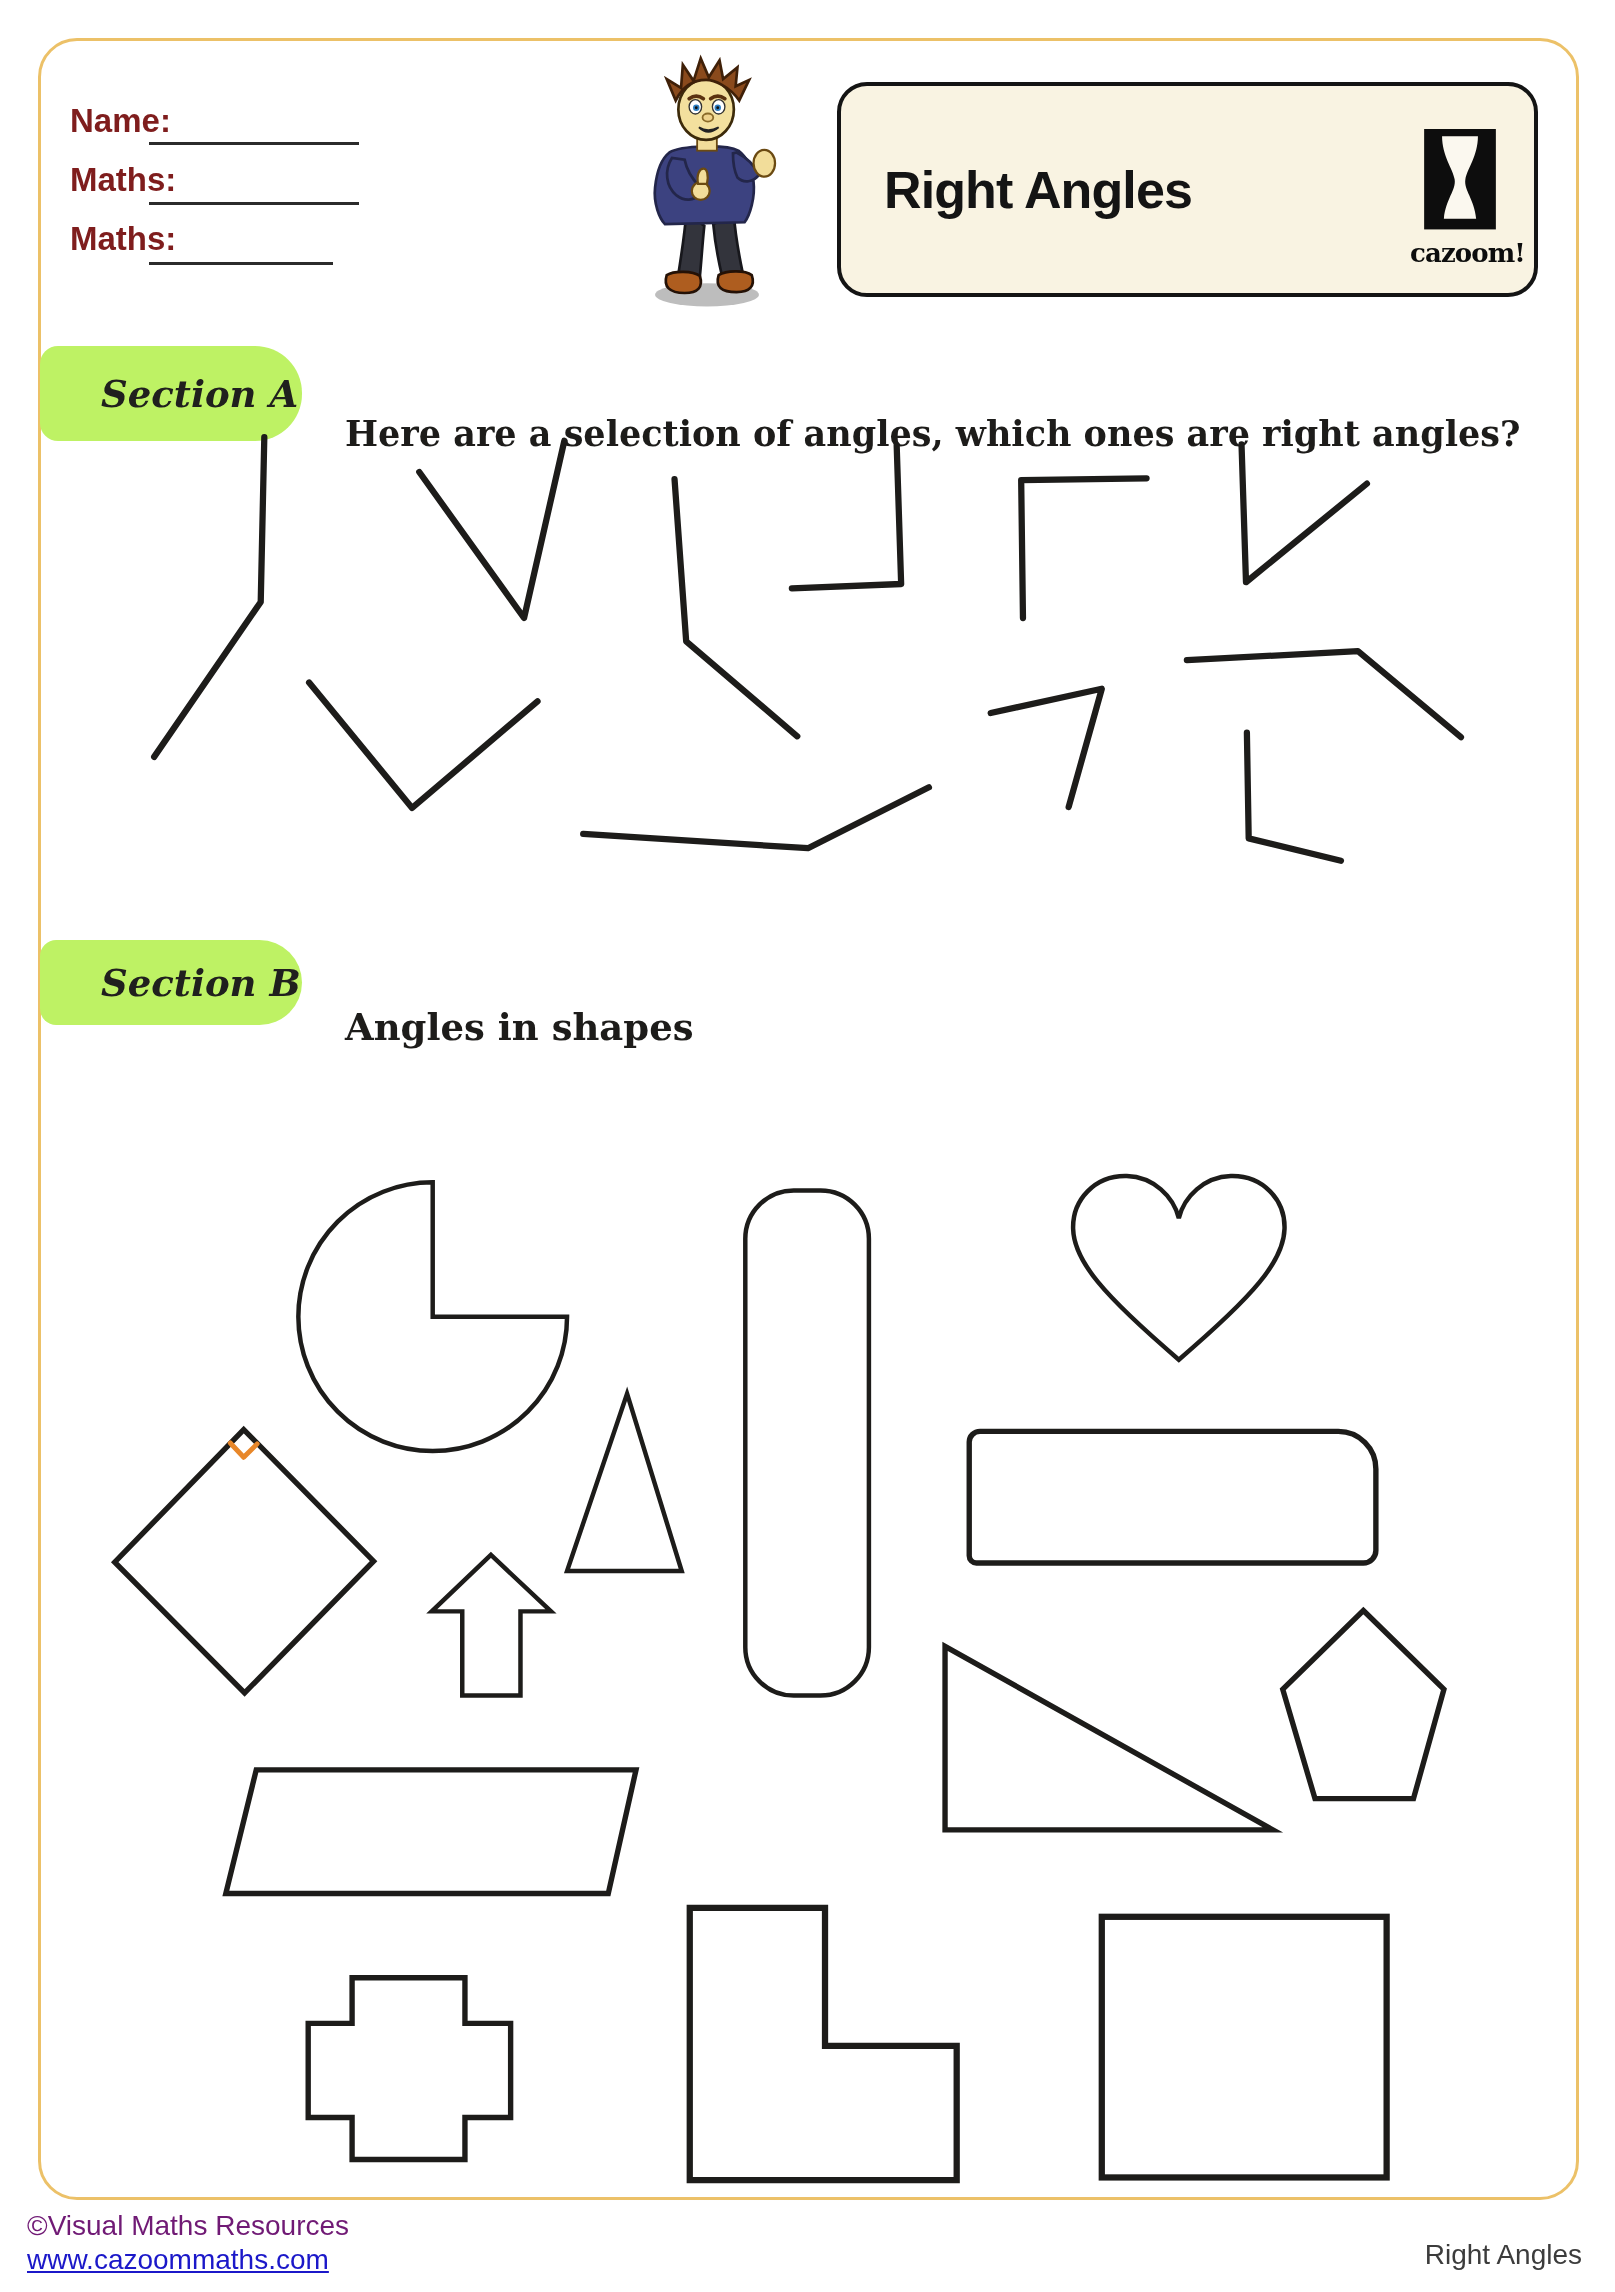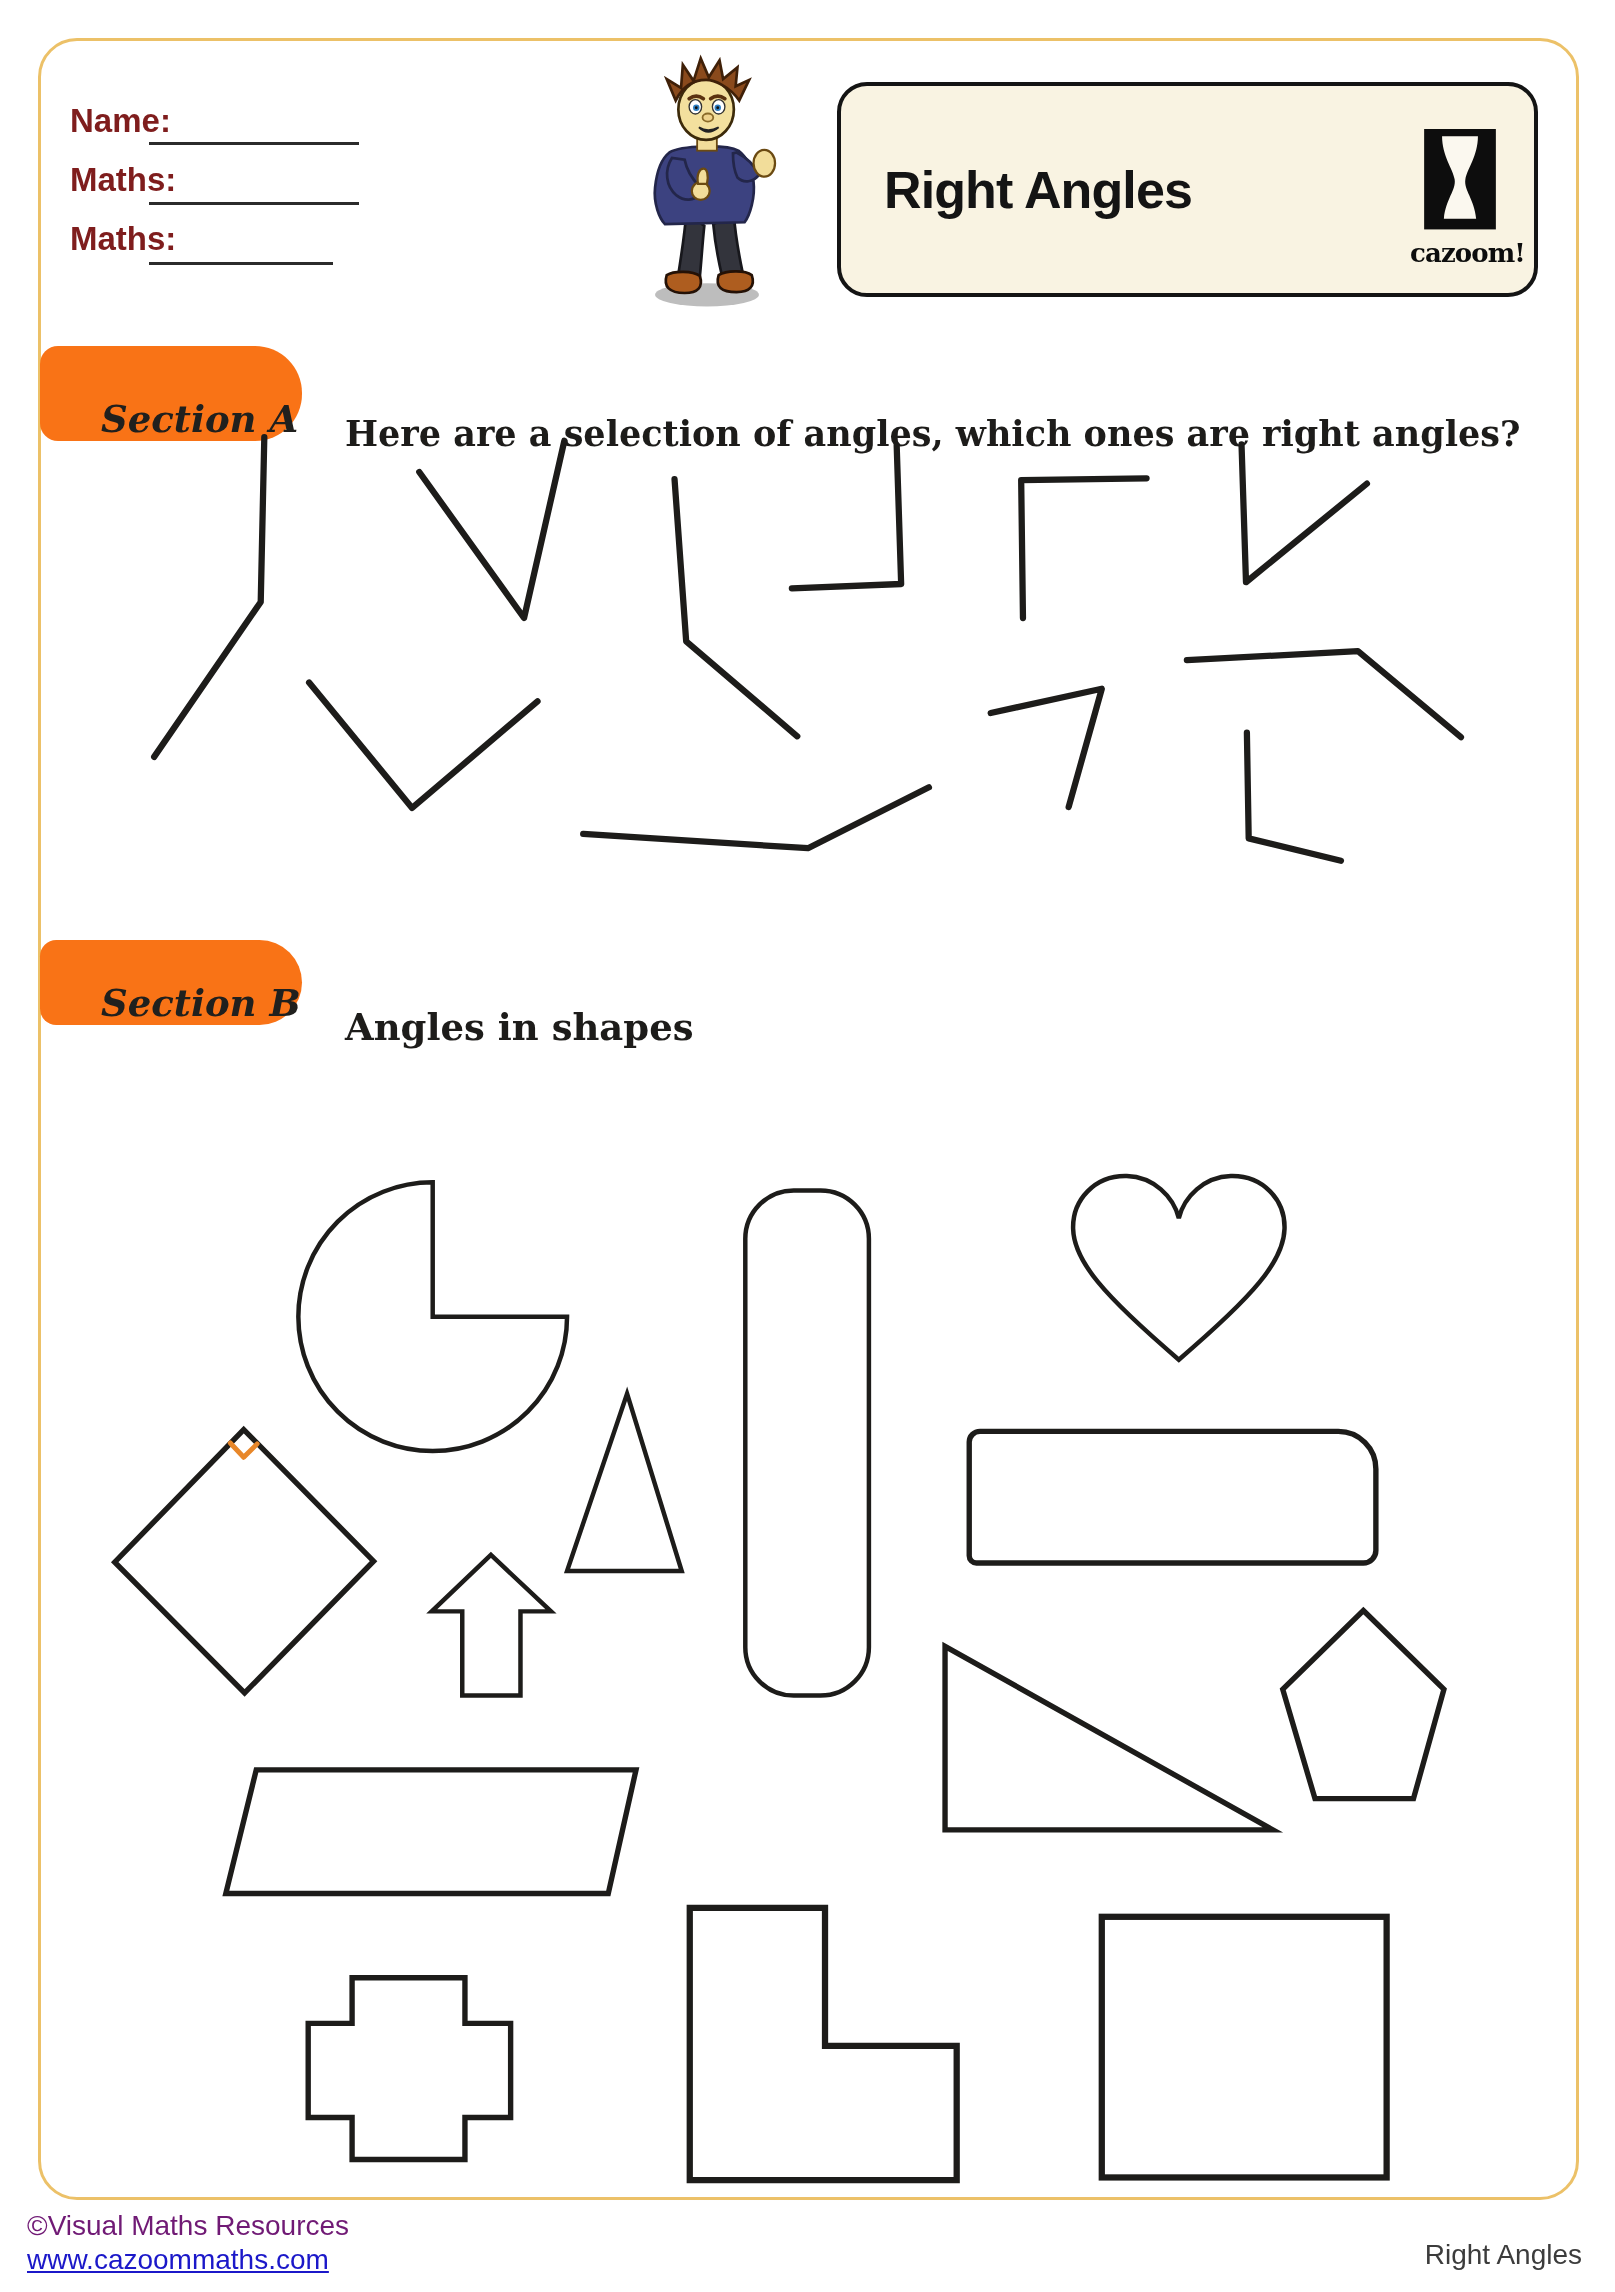--- a/index.html
+++ b/index.html
@@ -25,22 +25,22 @@
   #title-box{
     position:absolute;left:837px;top:82px;width:701px;height:215px;
     background:#f9f3e2;border:4.5px solid #141414;border-radius:30px;
     box-sizing:border-box;display:flex;align-items:center;
   }
   #page-title{margin-left:43px;font-size:52px;font-weight:bold;color:#141414;letter-spacing:-0.9px;}
   #logo{position:absolute;right:25px;top:43px;width:99px;text-align:center;}
   #logo-text{font-family:"DejaVu Serif",serif;font-weight:bold;font-size:26px;color:#0d0d0d;margin-top:1.8px;letter-spacing:-0.9px;}
   
   .section-blob{
-    position:absolute;left:40px;width:262px;background:#f97316;
-    border-radius:18px 47px 47px 18px;display:flex;align-items:flex-end;
+    position:absolute;left:40px;width:262px;background:#bef264;
+    border-radius:18px 47px 47px 18px;display:flex;align-items:center;
   }
   #section-a-blob{top:346px;height:95px;}
   #section-b-blob{top:940px;height:85px;}
   .section-label{
     margin-left:61px;font-family:"DejaVu Serif",serif;font-style:italic;font-weight:bold;
     font-size:37px;color:#20201e;
   }
   .section-serif-text{
     position:absolute;left:345px;font-family:"DejaVu Serif",serif;
     color:#1d1c1a;line-height:1.2;margin-top:40px;

